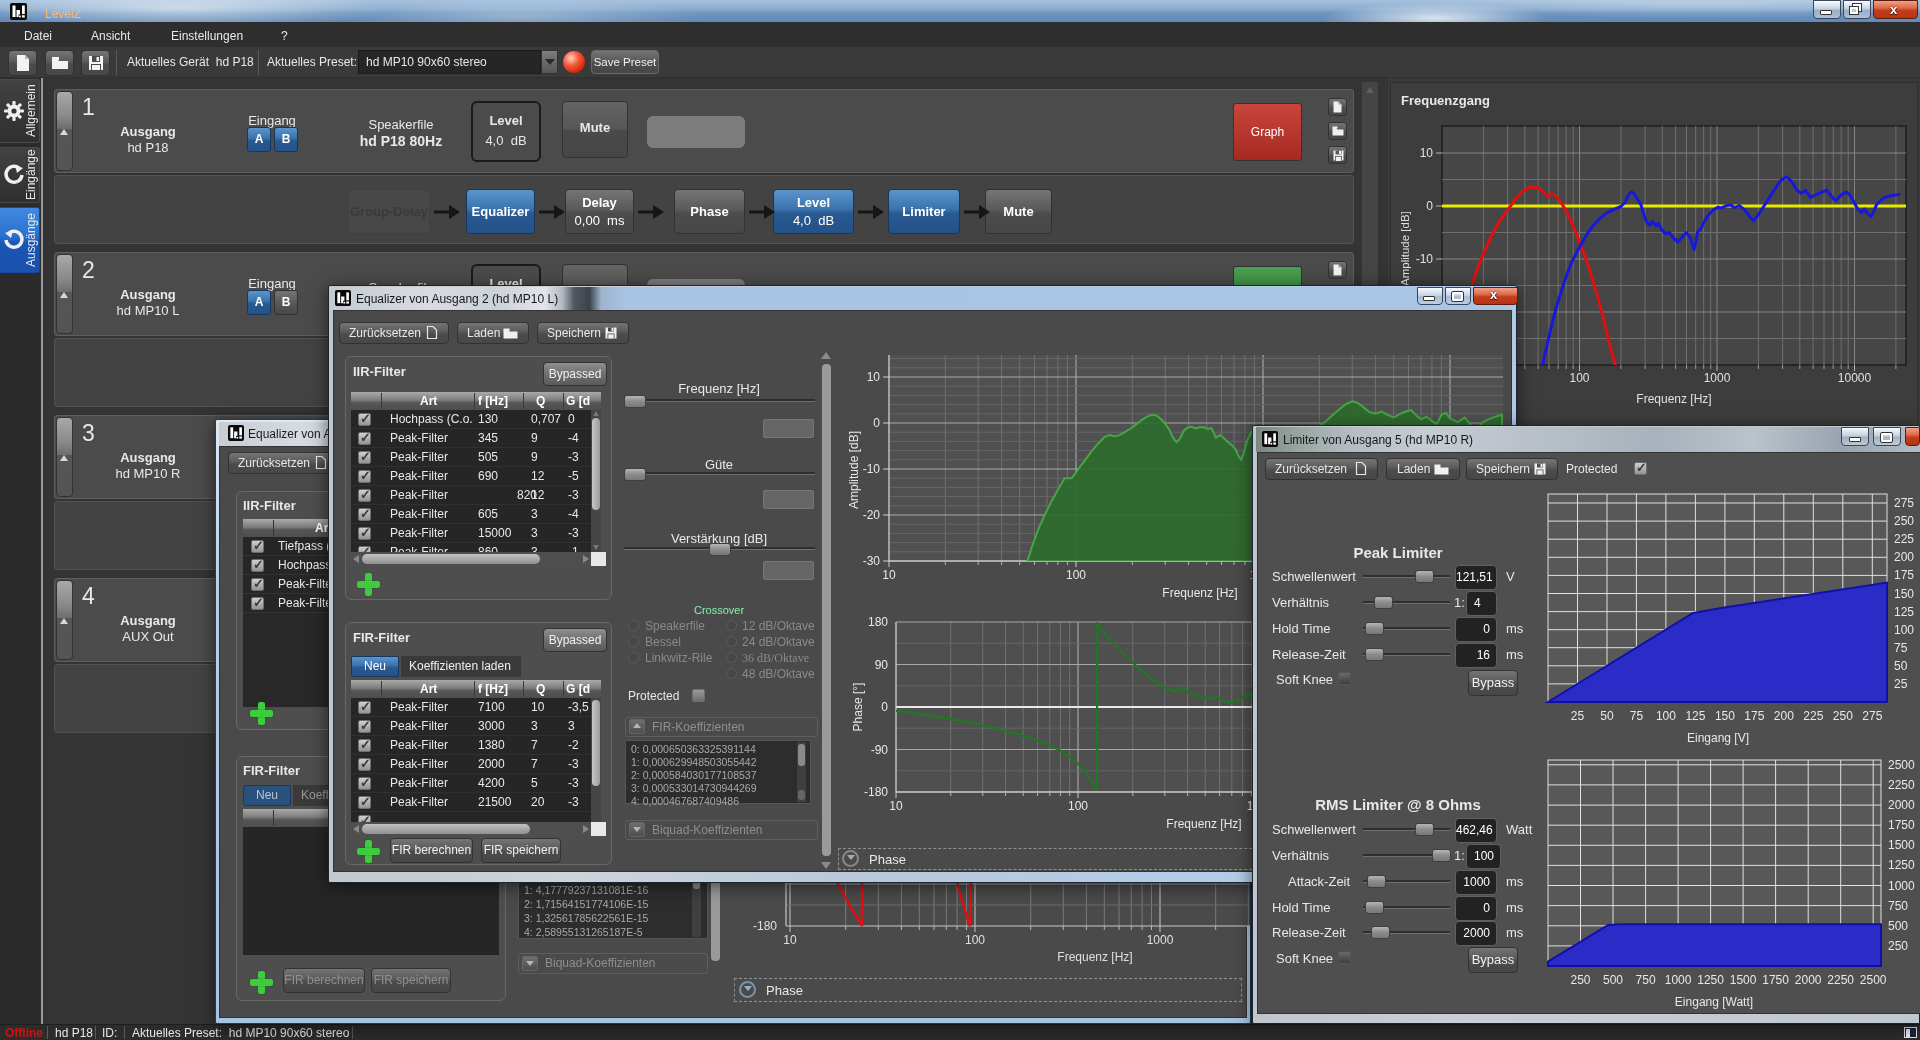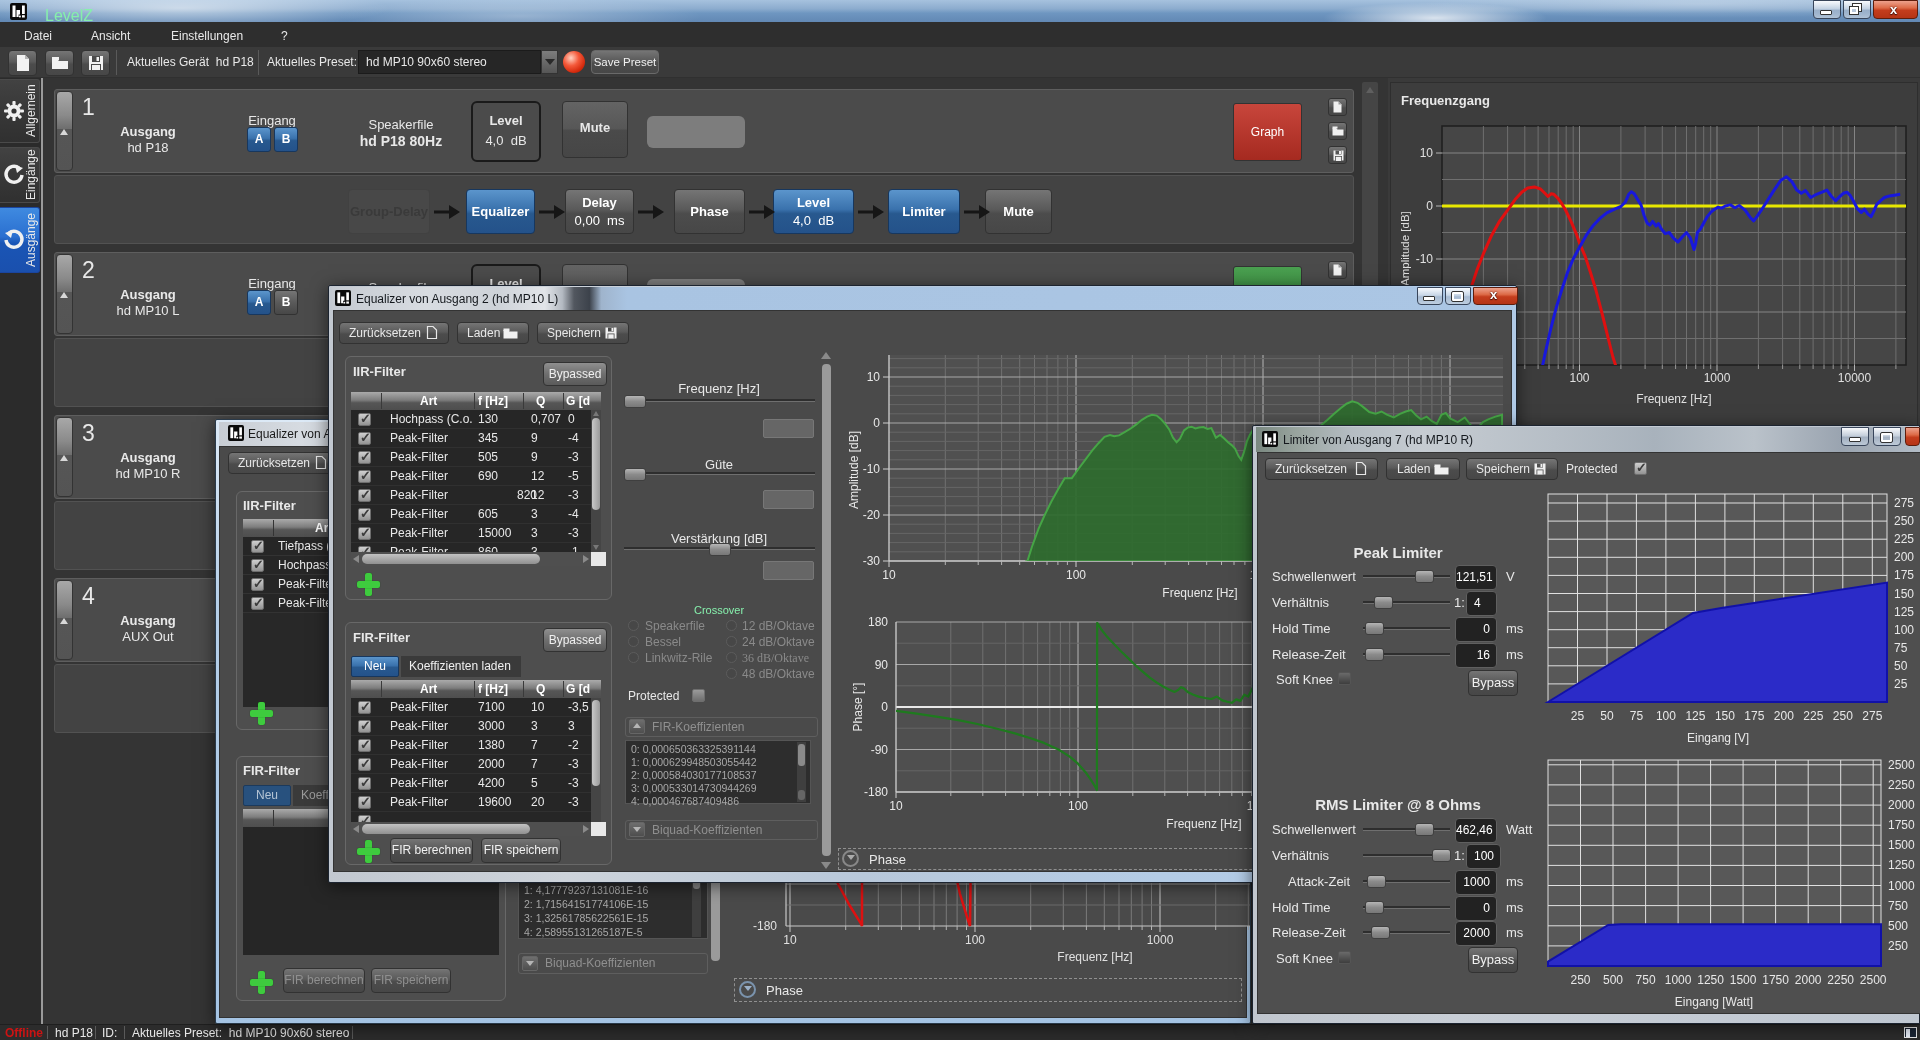--- a/index.html
+++ b/index.html
@@ -57,21 +57,21 @@
  radial-gradient(ellipse 160px 22px at 1435px 18px, rgba(255,255,255,0.75), rgba(255,255,255,0) 70%),
  radial-gradient(ellipse 400px 20px at 1700px 4px, rgba(255,255,255,0.25), rgba(255,255,255,0) 70%);"></div>
 <svg style="left:10px;top:3px;" width="17" height="17" viewBox="0 0 17 17">
  <rect x="0" y="0" width="17" height="17" rx="2" fill="#0a0a0a"></rect>
  <rect x="2.5" y="2.5" width="3" height="11.5" fill="#fff"></rect>
  <path d="M6.5 7 L10 7 L10 11.5 L8.6 11.5 L8.6 14 L6.5 14 Z" fill="#fff"></path>
  <rect x="9" y="12.6" width="1.8" height="1.8" fill="#fff"></rect>
  <rect x="12" y="2.5" width="2.8" height="8.5" fill="#fff"></rect>
  <rect x="12" y="12.2" width="2.8" height="2.3" fill="#fff"></rect>
 </svg>
-<div class="txt" style="left:45px;top:7px;color:#86efac;font-size:16px;">LevelZ</div>
+<div class="txt" style="left:45px;top:7px;color:#fdba74;font-size:12px;">LevelZ</div>
 <div class="wbtn" style="left:1813px;top:0;width:28px;height:19px;"></div>
 <div class="wgmin" style="left:1820px;top:10px;"></div>
 <div class="wbtn" style="left:1843px;top:0;width:28px;height:19px;"></div>
 <div class="abs" style="left:1853px;top:4px;width:8px;height:7px;border:2px solid #fff;outline:1px solid #333;"></div>
 <div class="abs" style="left:1850px;top:7px;width:8px;height:7px;border:2px solid #fff;outline:1px solid #333;background:#b8c8dc;"></div>
 <div class="wbtn wbtnr" style="left:1873px;top:0;width:45px;height:19px;"></div>
 <div class="wgx" style="left:1890px;top:2px;">x</div>
 
 <div class="abs" style="left:0;top:22px;width:1920px;height:25px;background:#2e2e2e;"></div>
 <div class="txt" style="left:24px;top:29px;font-size:12px;">Datei</div>
@@ -777,21 +777,21 @@
 <div class="txt" style="left:568px;top:757px;">-3</div>
 <div class="abs" style="left:351px;top:774px;width:240px;height:19px;background:#262626;border-bottom:1px solid #303030;"></div>
 <div class="chk" style="left:358px;top:777px;"></div>
 <div class="txt" style="left:390px;top:776px;">Peak-Filter</div>
 <div class="txt" style="left:478px;top:776px;">4200</div>
 <div class="txt" style="left:531px;top:776px;">5</div>
 <div class="txt" style="left:568px;top:776px;">-3</div>
 <div class="abs" style="left:351px;top:793px;width:240px;height:19px;background:#262626;border-bottom:1px solid #303030;"></div>
 <div class="chk" style="left:358px;top:796px;"></div>
 <div class="txt" style="left:390px;top:795px;">Peak-Filter</div>
-<div class="txt" style="left:478px;top:795px;">19600</div>
+<div class="txt" style="left:478px;top:795px;">21500</div>
 <div class="txt" style="left:531px;top:795px;">20</div>
 <div class="txt" style="left:568px;top:795px;">-3</div>
 <div class="abs" style="left:351px;top:812px;width:240px;height:10px;background:#262626;overflow:hidden;">
 <div class="chk" style="left:7px;top:3px;"></div>
     </div>
 <div class="abs" style="left:351px;top:822px;width:240px;height:14px;background:#4f4f4f;"></div>
 <div class="abs" style="left:353px;top:825px;width:0;height:0;border-top:4px solid transparent;border-bottom:4px solid transparent;border-right:6px solid #8a8a8a;"></div>
 <div class="abs" style="left:583px;top:825px;width:0;height:0;border-top:4px solid transparent;border-bottom:4px solid transparent;border-left:6px solid #8a8a8a;"></div>
 <div class="abs" style="left:362px;top:824px;width:168px;height:10px;border-radius:5px;background:linear-gradient(#c2c2c2,#909090);"></div>
 <div class="abs" style="left:591px;top:698px;width:10px;height:124px;background:#454545;"></div>
@@ -1049,21 +1049,21 @@
 <div class="abs" style="left:4px;top:2px;width:664px;height:25px;
  background:linear-gradient(90deg,#7a8880 0%,#98a49e 6%,#b4bcc2 14%,#c6ccd2 25%,#b6bec6 45%,#a8b2bc 60%,#bac2ca 75%,#9aa4b0 88%,#b2bcc6 100%);"></div>
 <svg style="left:10px;top:6px;" width="16" height="16" viewBox="0 0 17 17">
  <rect x="0" y="0" width="17" height="17" rx="2" fill="#0a0a0a"></rect>
  <rect x="2.5" y="2.5" width="3" height="11.5" fill="#fff"></rect>
  <path d="M6.5 7 L10 7 L10 11.5 L8.6 11.5 L8.6 14 L6.5 14 Z" fill="#fff"></path>
  <rect x="9" y="12.6" width="1.8" height="1.8" fill="#fff"></rect>
  <rect x="12" y="2.5" width="2.8" height="8.5" fill="#fff"></rect>
  <rect x="12" y="12.2" width="2.8" height="2.3" fill="#fff"></rect>
 </svg>
-<div class="txt" style="left:31px;top:8px;color:#14181d;font-size:12px;">Limiter von Ausgang 7 (hd MP10 R)</div>
+<div class="txt" style="left:31px;top:8px;color:#14181d;font-size:12px;">Limiter von Ausgang 5 (hd MP10 R)</div>
 <div class="wbtn" style="left:589px;top:2px;width:28px;height:19px;"></div>
 <div class="wgmin" style="left:597px;top:12px;"></div>
 <div class="wbtn" style="left:621px;top:2px;width:28px;height:19px;"></div>
 <div class="wgmax" style="left:629px;top:8px;"></div>
 <div class="wbtn wbtnr" style="left:653px;top:2px;width:15px;height:19px;"></div>
 <div class="abs" style="left:5px;top:27px;width:663px;height:562px;background:#4f4f4f;border:1px solid #333;border-right:none;"></div>
 <div class="btn" style="left:13px;top:33px;width:113px;height:22px;"></div>
 <div class="txt" style="left:23px;top:37px;">Zurücksetzen</div>
 <svg style="left:104px;top:37px;" width="10" height="13" viewBox="0 0 10 13">
  <path d="M0.5 0.5 L6 0.5 L9.5 4 L9.5 12.5 L0.5 12.5 Z" fill="none" stroke="#e8e8e8" stroke-width="1.2"></path>

